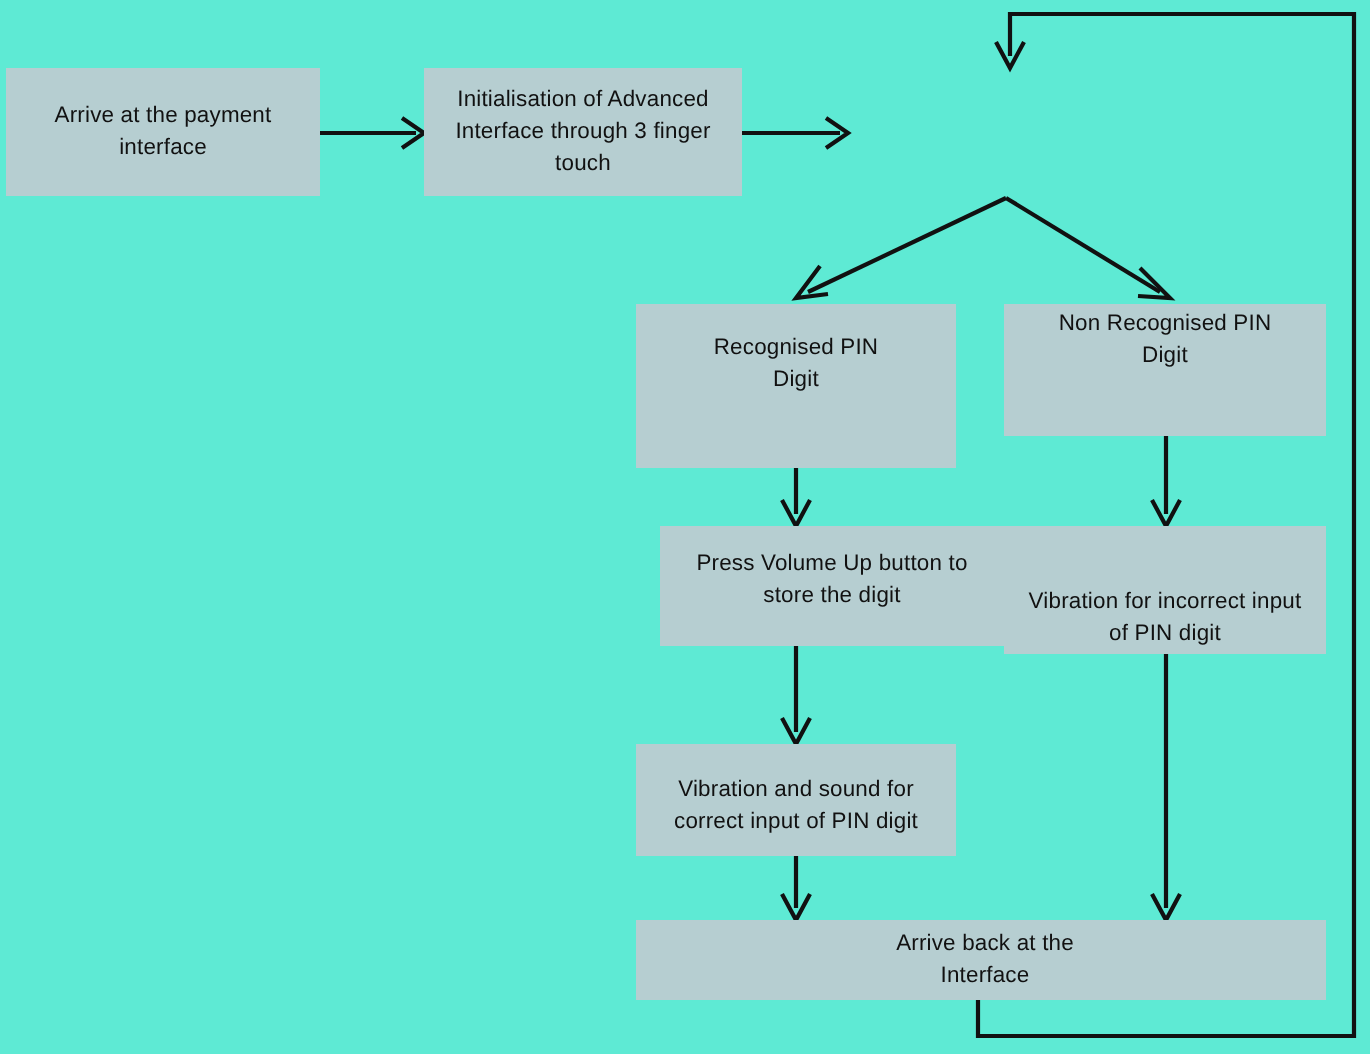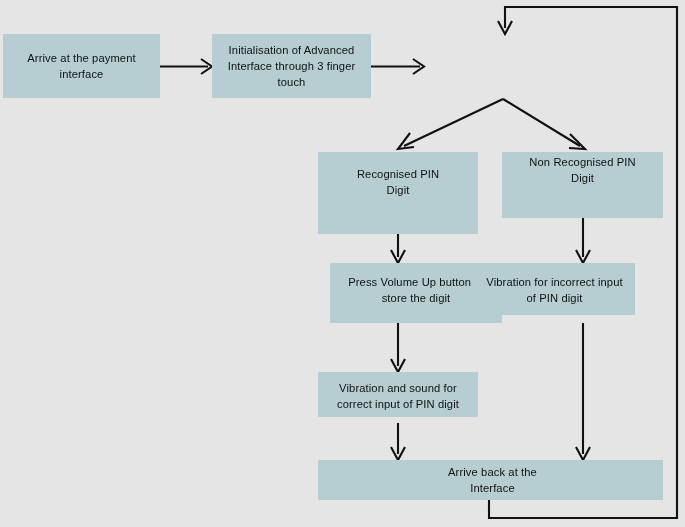--- a/index.html
+++ b/index.html
@@ -7,21 +7,21 @@
     padding: 0;
     background: #ffffff;
   }
   body {
     font-family: "Liberation Sans", sans-serif;
   }
   #flowchart-root {
     position: relative;
     width: 685px;
     height: 527px;
-    background: #e5e5e5;
+    background: #5eead4;
     overflow: hidden;
   }
   svg.flow-canvas {
     position: absolute;
     top: 0;
     left: 0;
     width: 685px;
     height: 527px;
   }
   .node-box {
@@ -137,26 +137,26 @@
   <div class="node-box" style="left:502px; top:152px; width:161px; height:66px; align-items:flex-start; ">
     <span class="node-label">Non Recognised PIN
 Digit</span>
   </div>
 
   <div class="node-box" style="left:330px; top:263px; width:172px; height:60px; align-items:flex-start; padding-top:11px;">
     <span class="node-label">Press Volume Up button to
 store the digit</span>
   </div>
 
-  <div class="node-box" style="left:474px; top:263px; width:161px; height:52px; align-items:flex-start; padding-top:11px;">
+  <div class="node-box" style="left:502px; top:263px; width:161px; height:64px; align-items:flex-end; padding-top:11px;">
     <span class="node-label">Vibration for incorrect input
 of PIN digit</span>
   </div>
 
-  <div class="node-box" style="left:318px; top:372px; width:160px; height:45px; align-items:flex-start; padding-top:8px;">
+  <div class="node-box" style="left:318px; top:372px; width:160px; height:56px; align-items:center; padding-top:8px;">
     <span class="node-label">Vibration and sound for
 correct input of PIN digit</span>
   </div>
 
   <div class="node-box" style="left:318px; top:460px; width:345px; height:40px;padding-left:10px;">
     <span class="node-label">Arrive back at the
 Interface</span>
   </div>
 
 </div>

